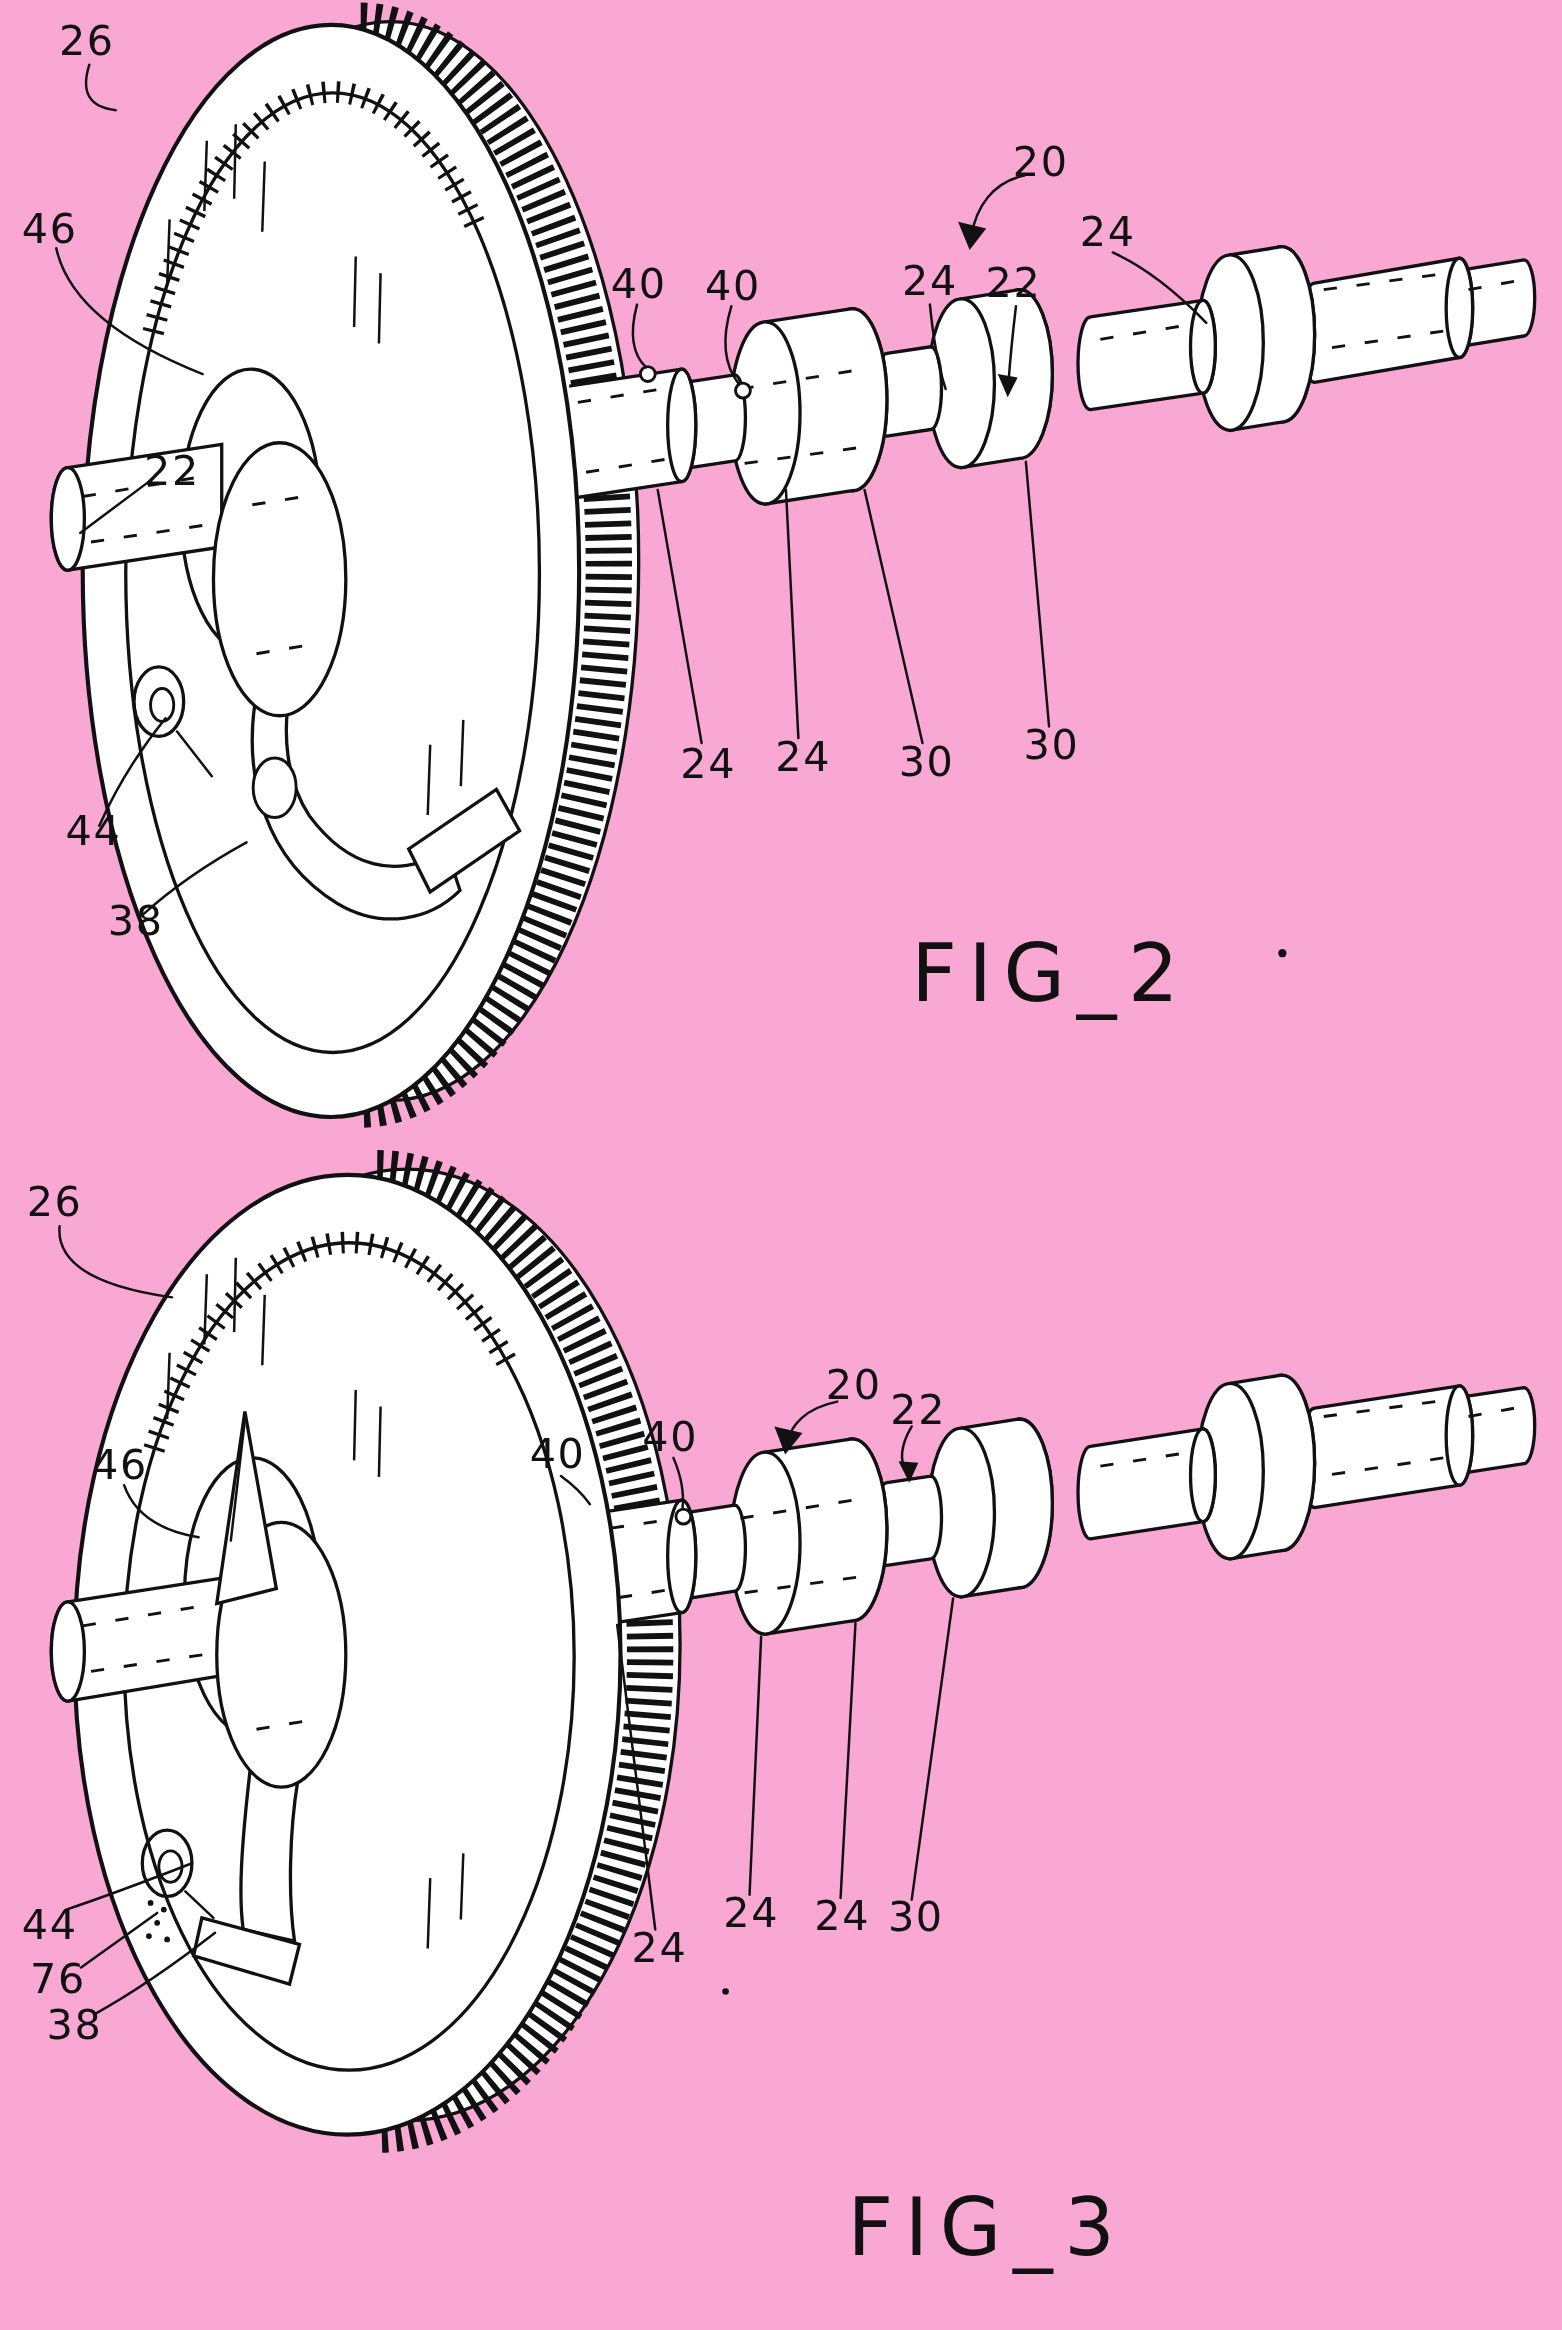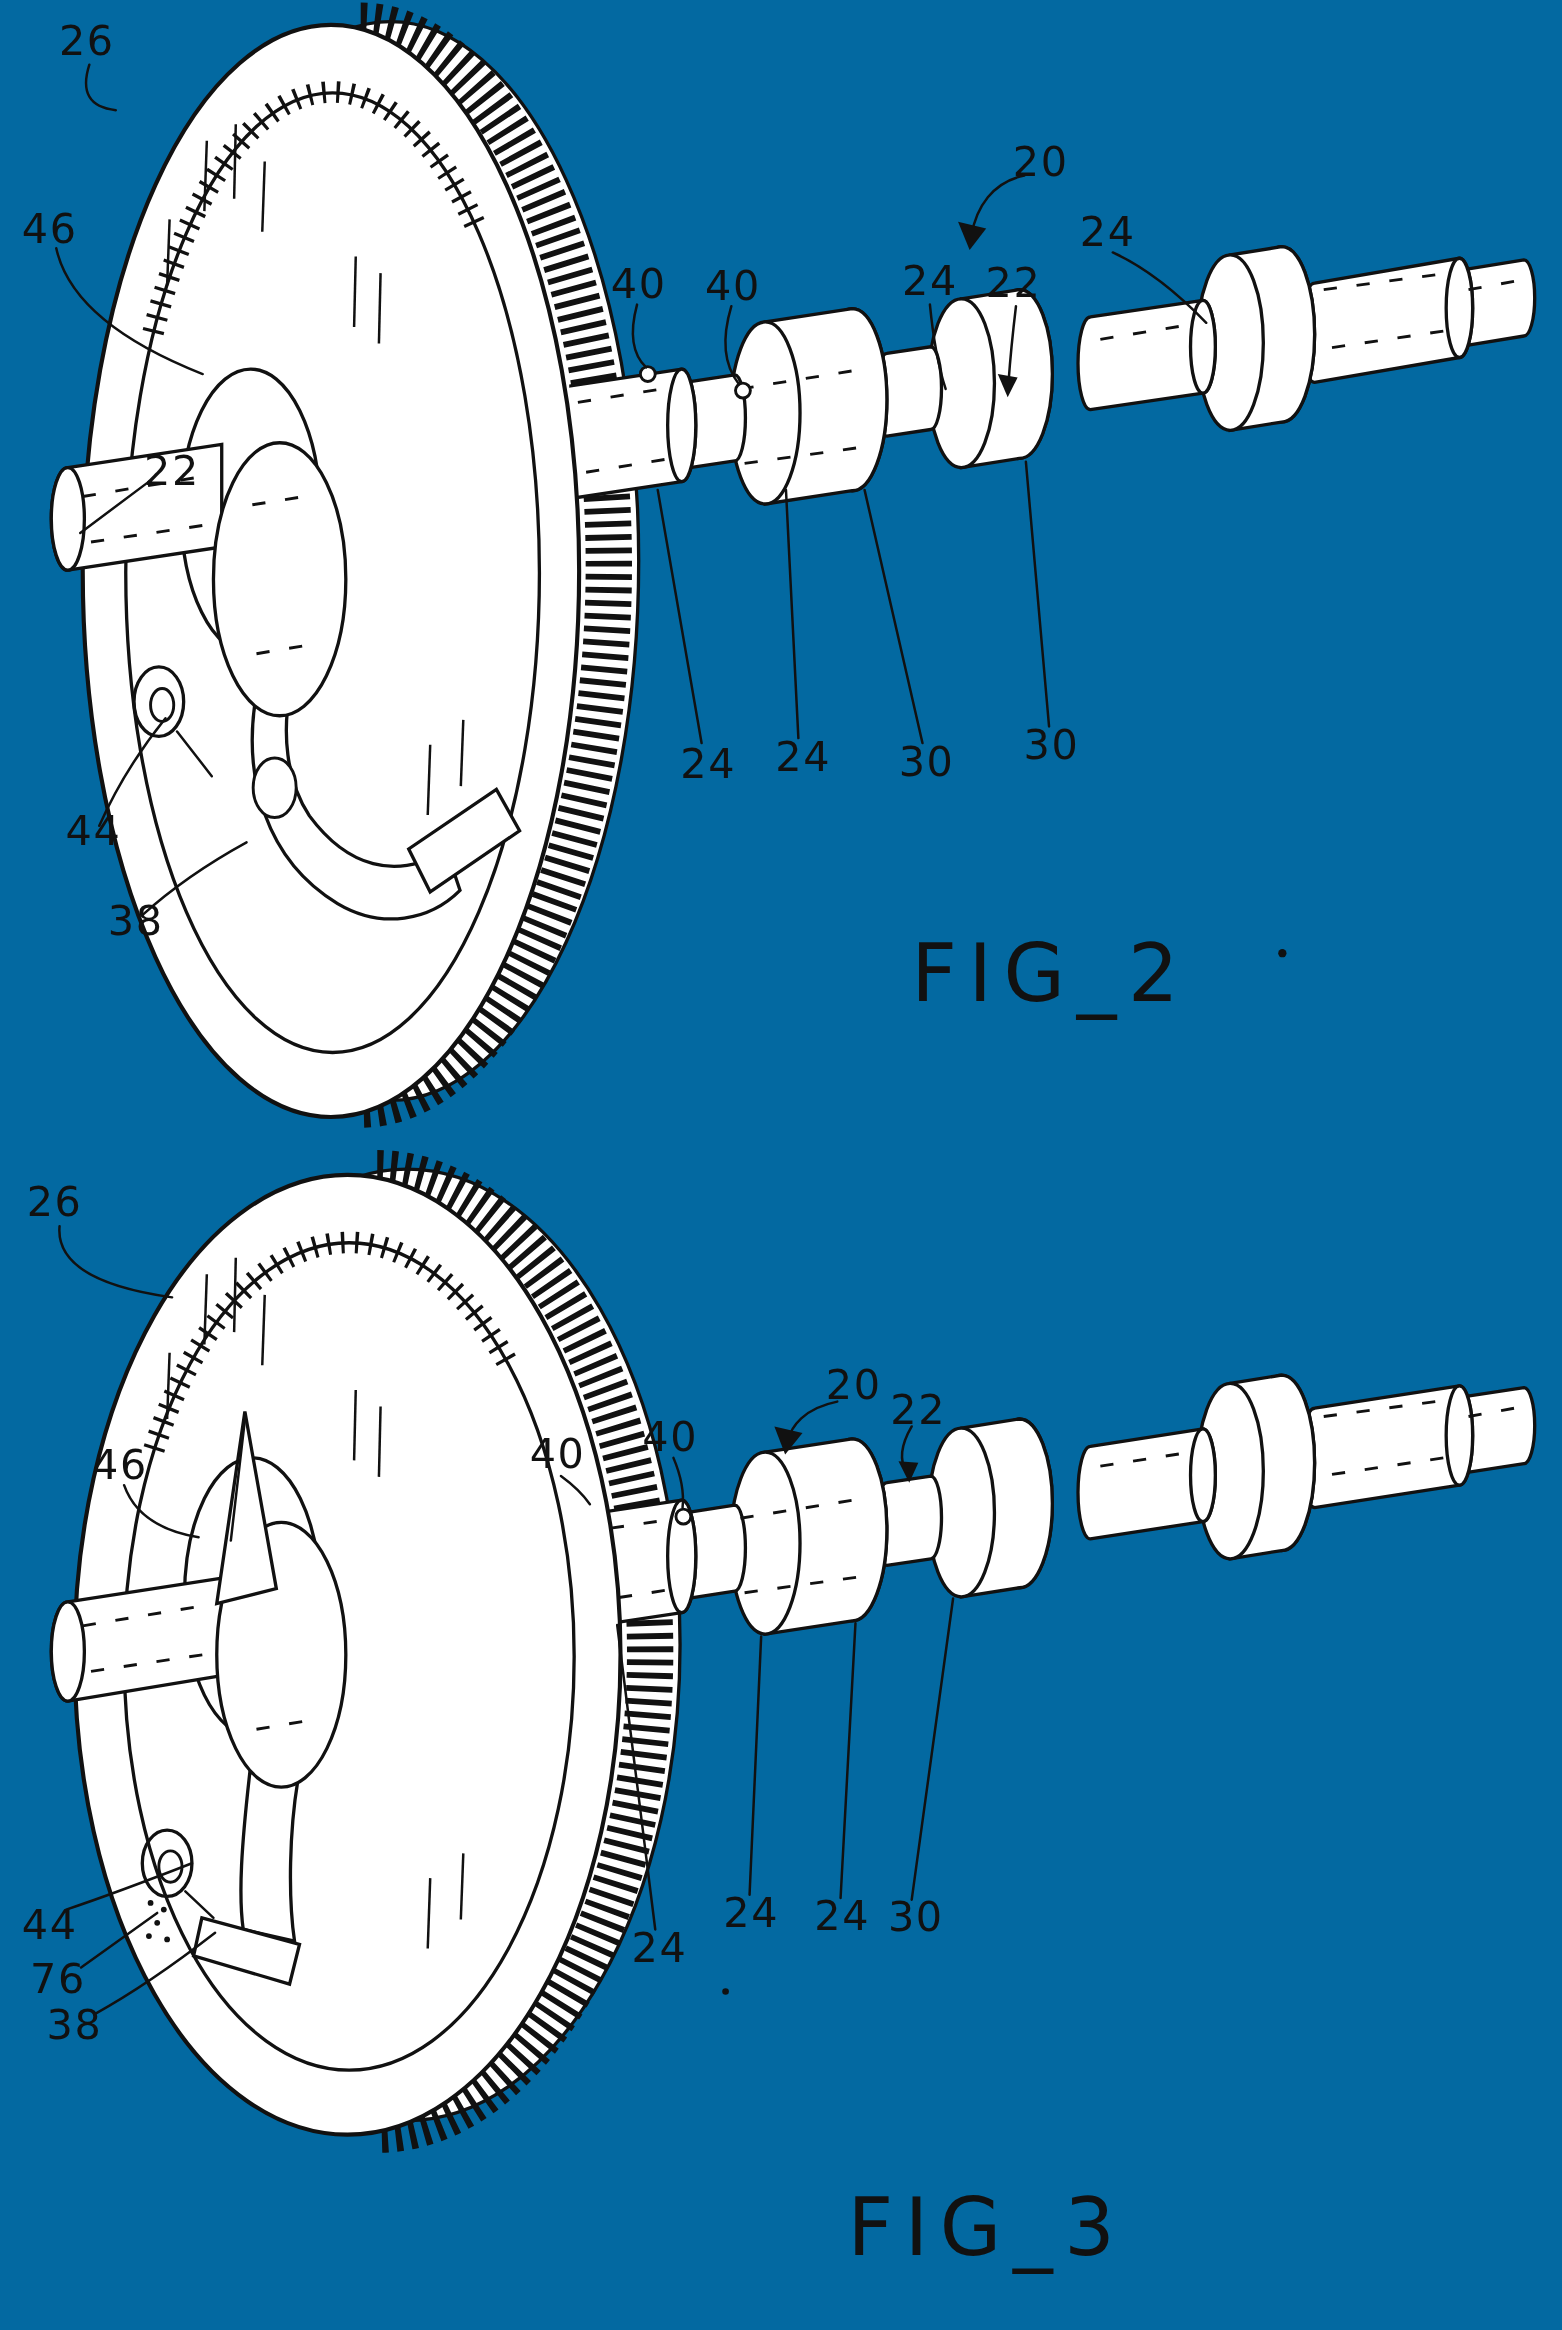--- a/index.html
+++ b/index.html
@@ -1,16 +1,16 @@
 <!DOCTYPE html>
 <html style="font-size:13.2px"><head>
 <meta charset="utf-8">
 <style>
   html,body{margin:0;padding:0;background:#e8e8e8;}
-  .sheet{width:1562px;height:2330px;background:#0369a1;position:relative;margin:0 auto;overflow:hidden;}
+  .sheet{width:1562px;height:2330px;background:#f9a8d4;position:relative;margin:0 auto;overflow:hidden;}
   svg{display:block;}
   .wh{fill:#ffffff;stroke:#111111;}
   .nf{fill:none;stroke:#111111;}
   .s5{stroke-width:5;}
   .s4{stroke-width:4;}
   .s3{stroke-width:3.5;}
   .teeth{fill:none;stroke:#111111;stroke-width:56;stroke-dasharray:7 9;}
   .rimshade{fill:none;stroke:#111111;stroke-width:26;stroke-dasharray:4 13;}
   .ld{fill:none;stroke:#111111;stroke-width:3;stroke-linecap:round;}
   .hatch{stroke:#111111;stroke-width:3.5;stroke-dasharray:16 24;fill:none;}

